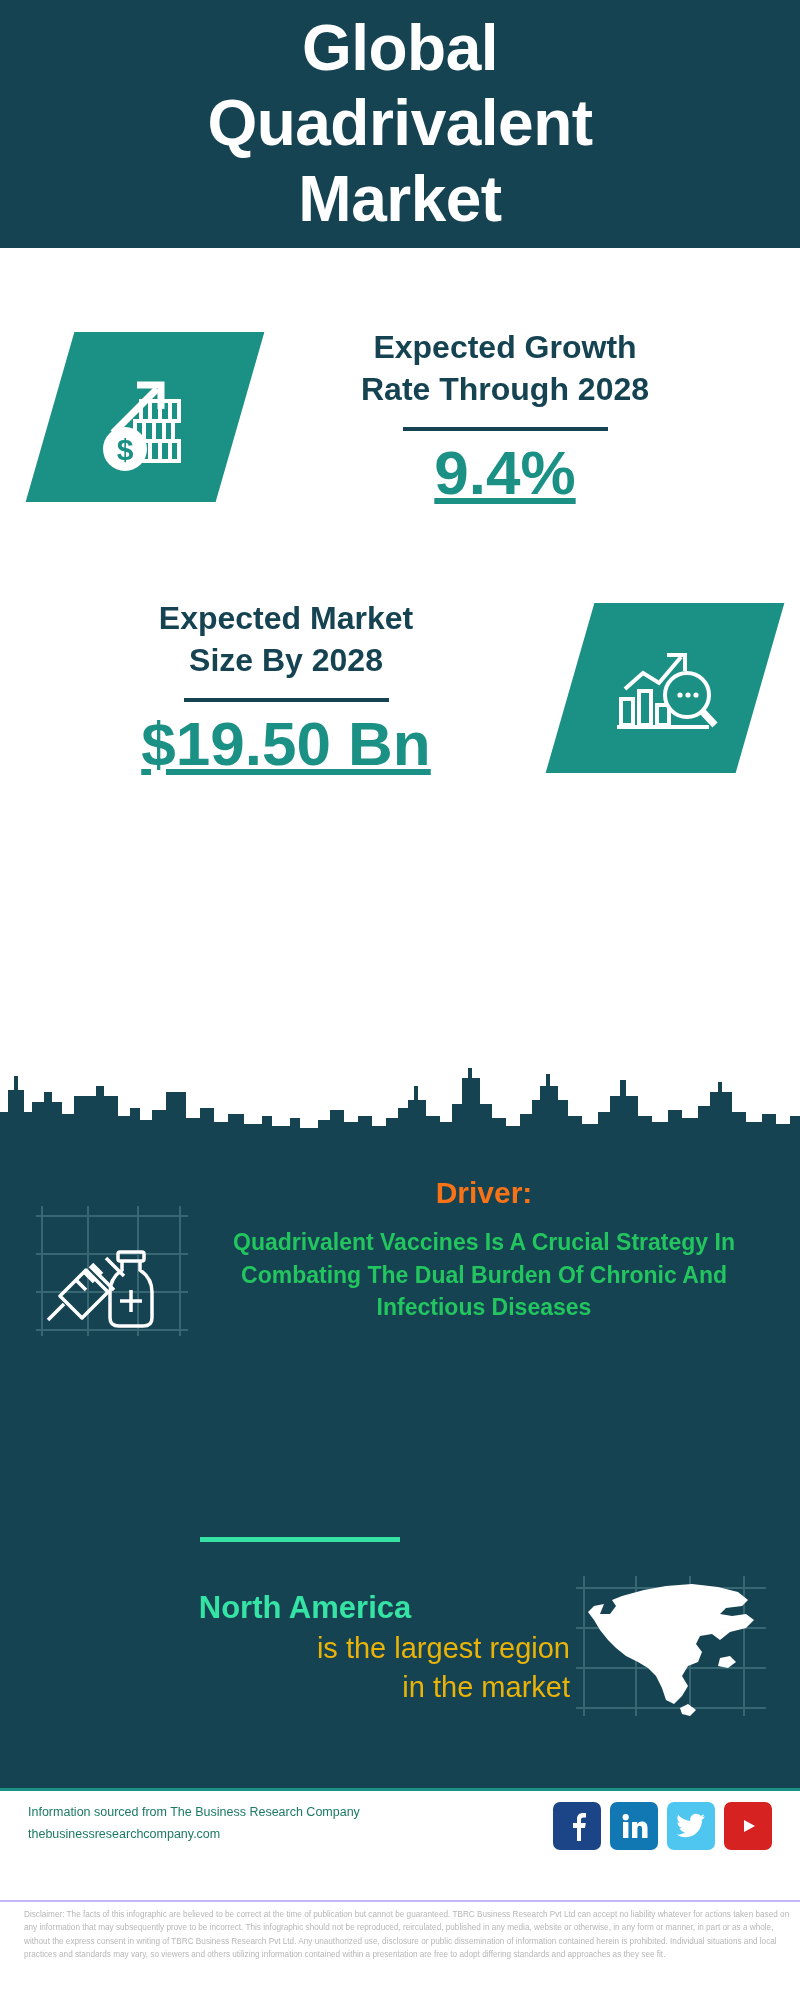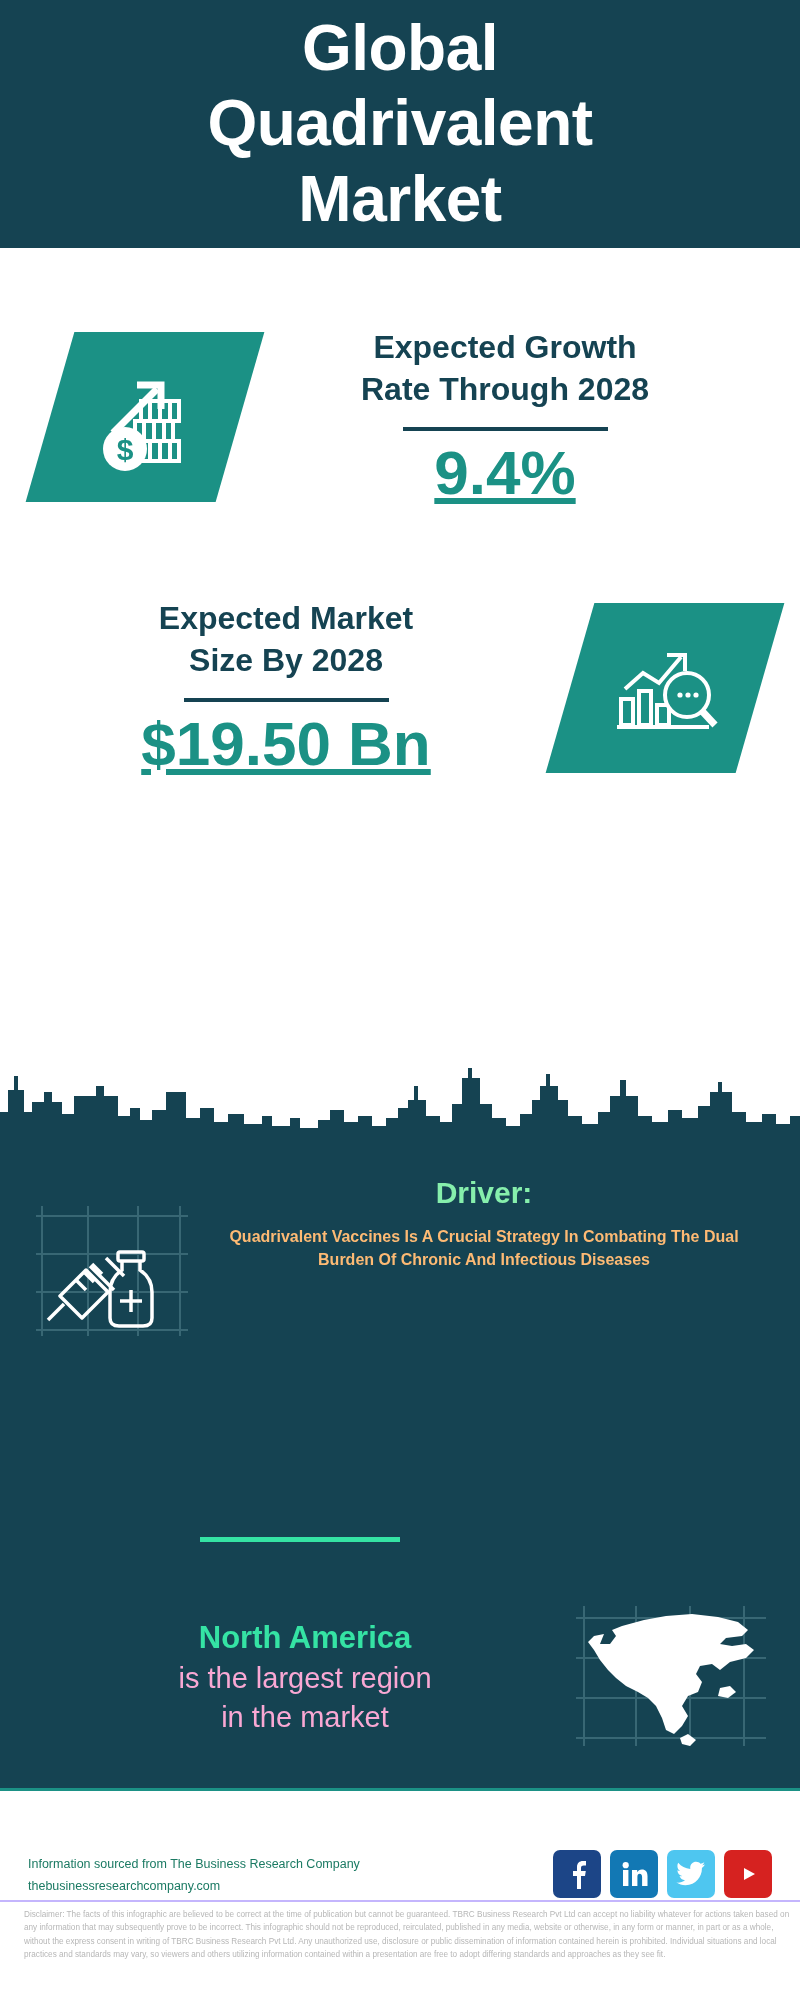--- a/index.html
+++ b/index.html
@@ -73,45 +73,45 @@
     width:800px; height:640px;
     background:#154352;
   }
   .driver-block {
     position:absolute; top:28px; left:0; width:800px;
     display:flex; align-items:flex-start;
   }
   .vaccine-icon { width:200px; flex:0 0 auto; padding-left:30px; padding-top:18px; }
   .driver-text { flex:1; padding-right:32px; text-align:center; }
   .driver-heading {
-    color:#86efac; font-size:30px; font-weight:bold; margin-bottom:16px;
+    color:#f97316; font-size:30px; font-weight:bold; margin-bottom:16px;
   }
   .driver-body {
-    color:#fdba74; font-size:16px; font-weight:bold; line-height:1.42;
+    color:#22c55e; font-size:23px; font-weight:bold; line-height:1.42;
   }
   .mint-rule {
     position:absolute; top:389px; left:200px;
     width:200px; height:5px; background:#35e3a4;
   }
   .region-block {
-    position:absolute; top:452px; left:0; width:800px;
+    position:absolute; top:422px; left:0; width:800px;
     display:flex; align-items:center;
   }
   .region-text { flex:1; text-align:center; padding-left:40px; }
   .region-name { color:#35e3a4; font-size:31px; font-weight:bold; line-height:1.35; }
-  .region-sub { color:#f9a8d4; font-size:29px; line-height:1.35; }
+  .region-sub { color:#eab308; font-size:29px; line-height:1.35;text-align:right; }
   .map-wrap { width:230px; flex:0 0 auto; padding-right:30px; }
 
   
   .footer {
     position:absolute; top:1788px; left:0;
     width:800px; height:110px;
     background:#ffffff;
     border-top:3px solid #1b9185;
-    display:flex; align-items:flex-end; padding:0 28px;
+    display:flex; align-items:flex-start; padding:11px 28px;
   }
   .footer-text { flex:1; }
   .footer-line { color:#1b7a63; font-size:12.5px; line-height:1.75; }
   .social { display:flex; gap:9px; align-items:center; }
   .social-ico {
     width:48px; height:48px; border-radius:7px;
     display:flex; align-items:center; justify-content:center;
   }
   .fb { background:#1c4587; }
   .li { background:#1278b4; }

